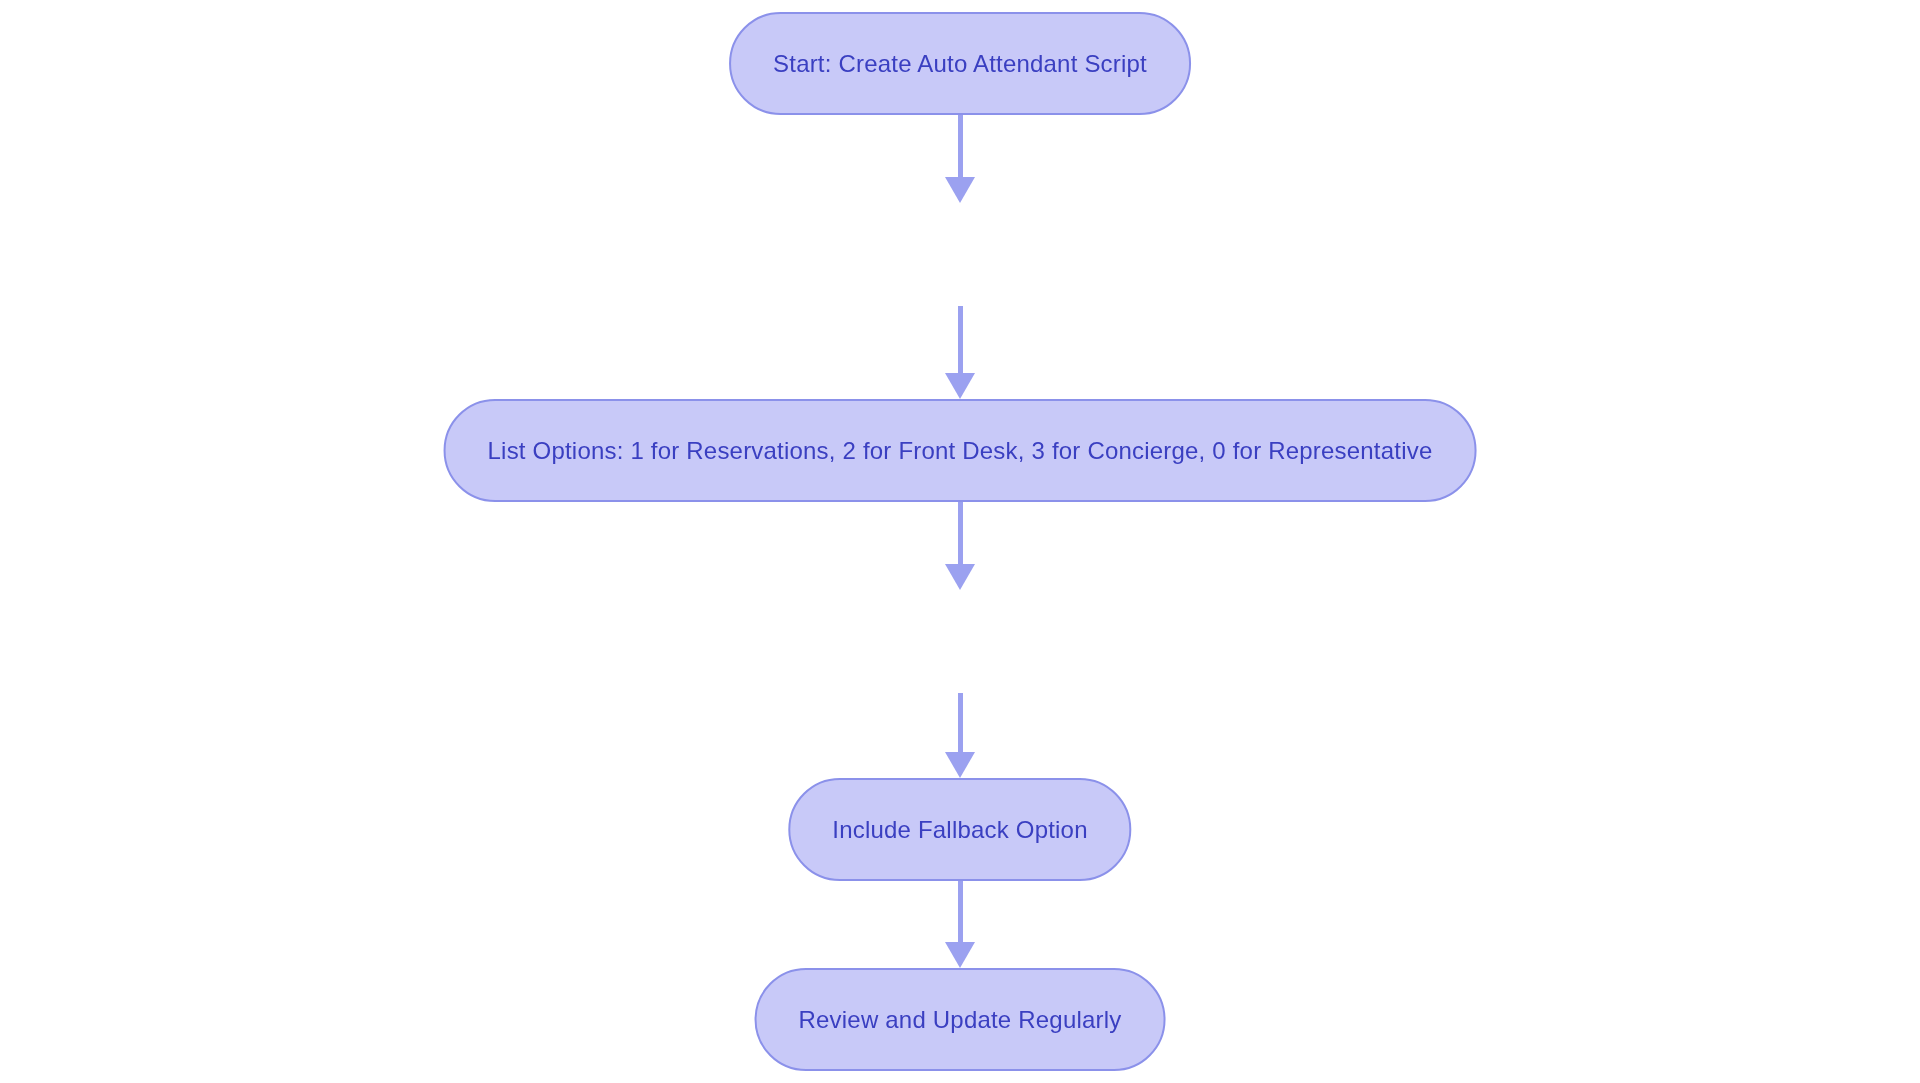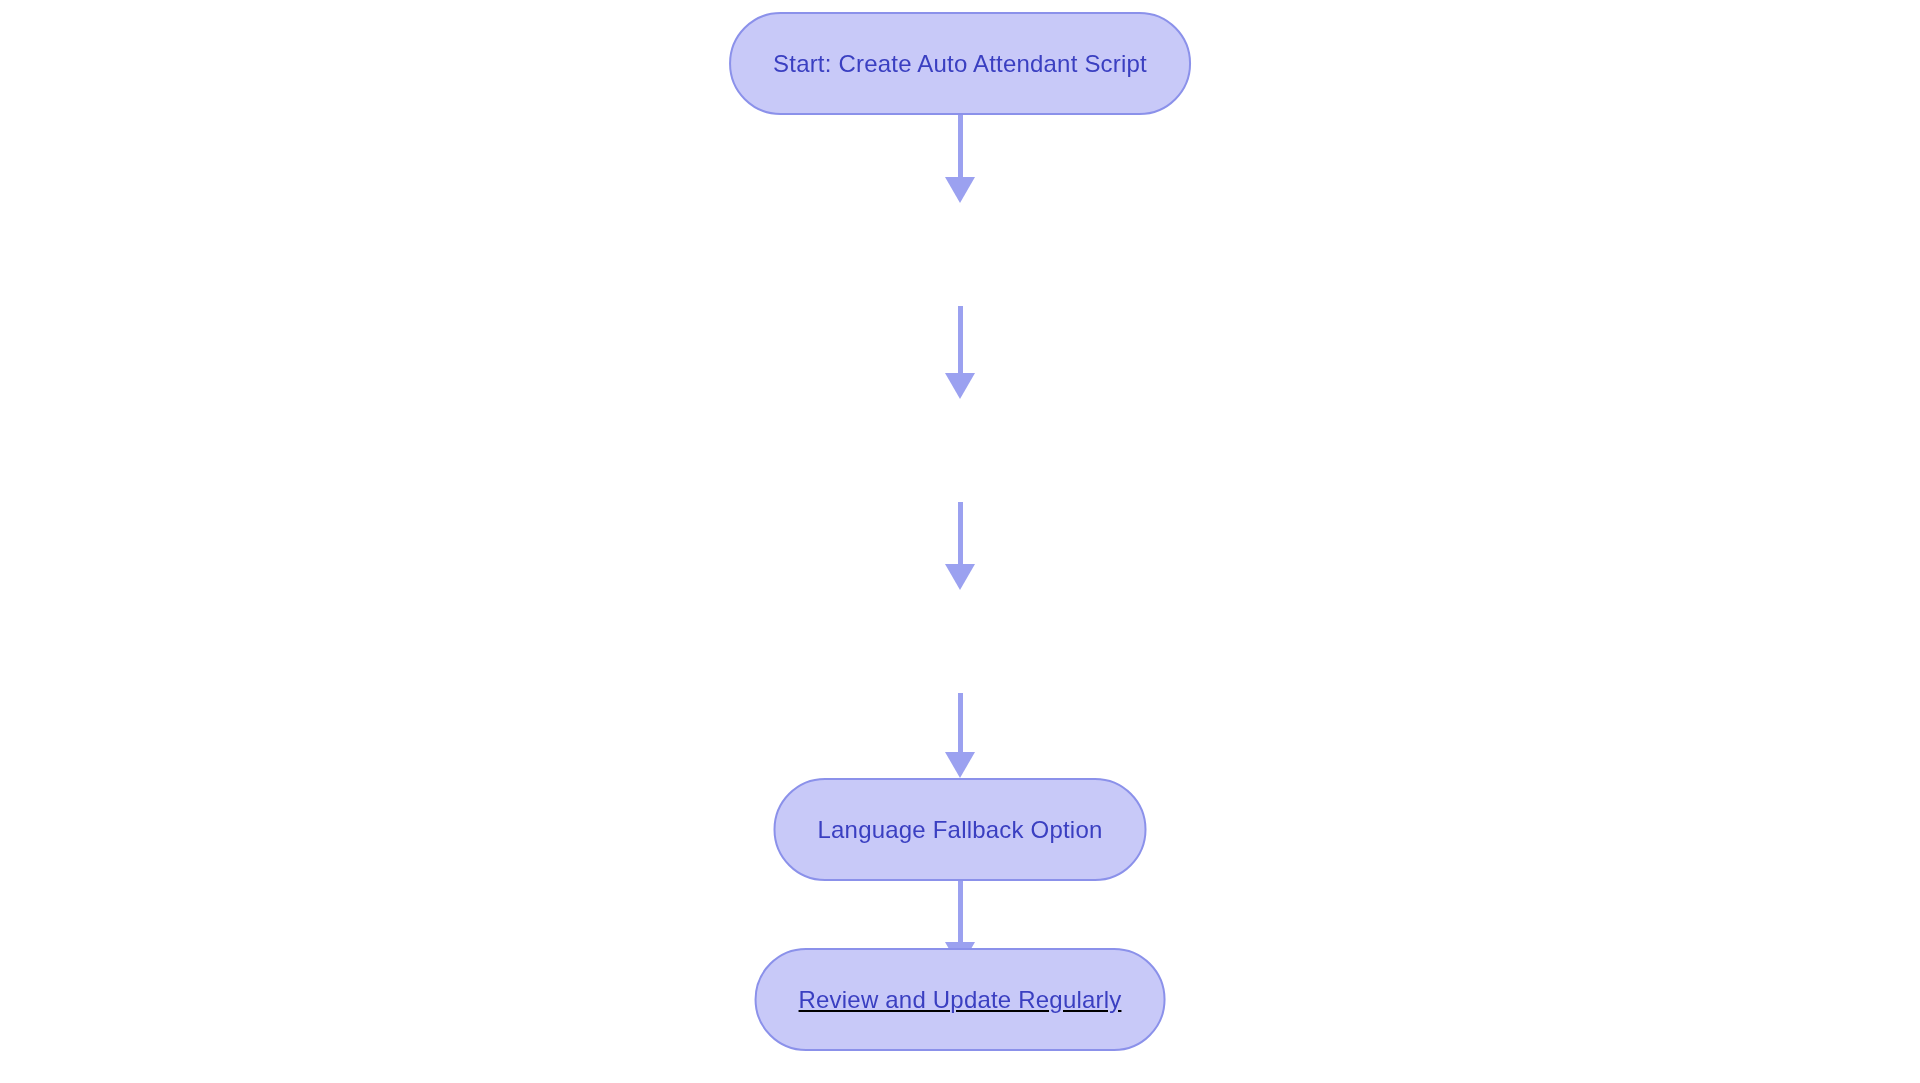--- a/index.html
+++ b/index.html
@@ -78,38 +78,41 @@
     <div class="arrow-line"></div>
     <div class="arrow-head"></div>
   </div>
 
 
   <div class="flow-connector" style="top:306px;height:93px;">
     <div class="arrow-line"></div>
     <div class="arrow-head"></div>
   </div>
 
+  <div class="flow-node" style="top:399px;">
+    <span class="node-label">List Options: 1 for Reservations, 2 for Front Desk, 3 for Concierge, 0 for Representative</span>
+  </div>
 
   <div class="flow-connector" style="top:502px;height:88px;">
     <div class="arrow-line"></div>
     <div class="arrow-head"></div>
   </div>
 
 
   <div class="flow-connector" style="top:693px;height:85px;">
     <div class="arrow-line"></div>
     <div class="arrow-head"></div>
   </div>
 
   <div class="flow-node" style="top:778px;">
-    <span class="node-label">Language Fallback Option</span>
+    <span class="node-label">Include Fallback Option</span>
   </div>
 
   <div class="flow-connector" style="top:881px;height:87px;">
     <div class="arrow-line"></div>
     <div class="arrow-head"></div>
   </div>
 
-  <div class="flow-node" style="top:948px;text-decoration:underline;">
+  <div class="flow-node" style="top:968px;">
     <span class="node-label">Review and Update Regularly</span>
   </div>
 
 </div>
 
 </body></html>

